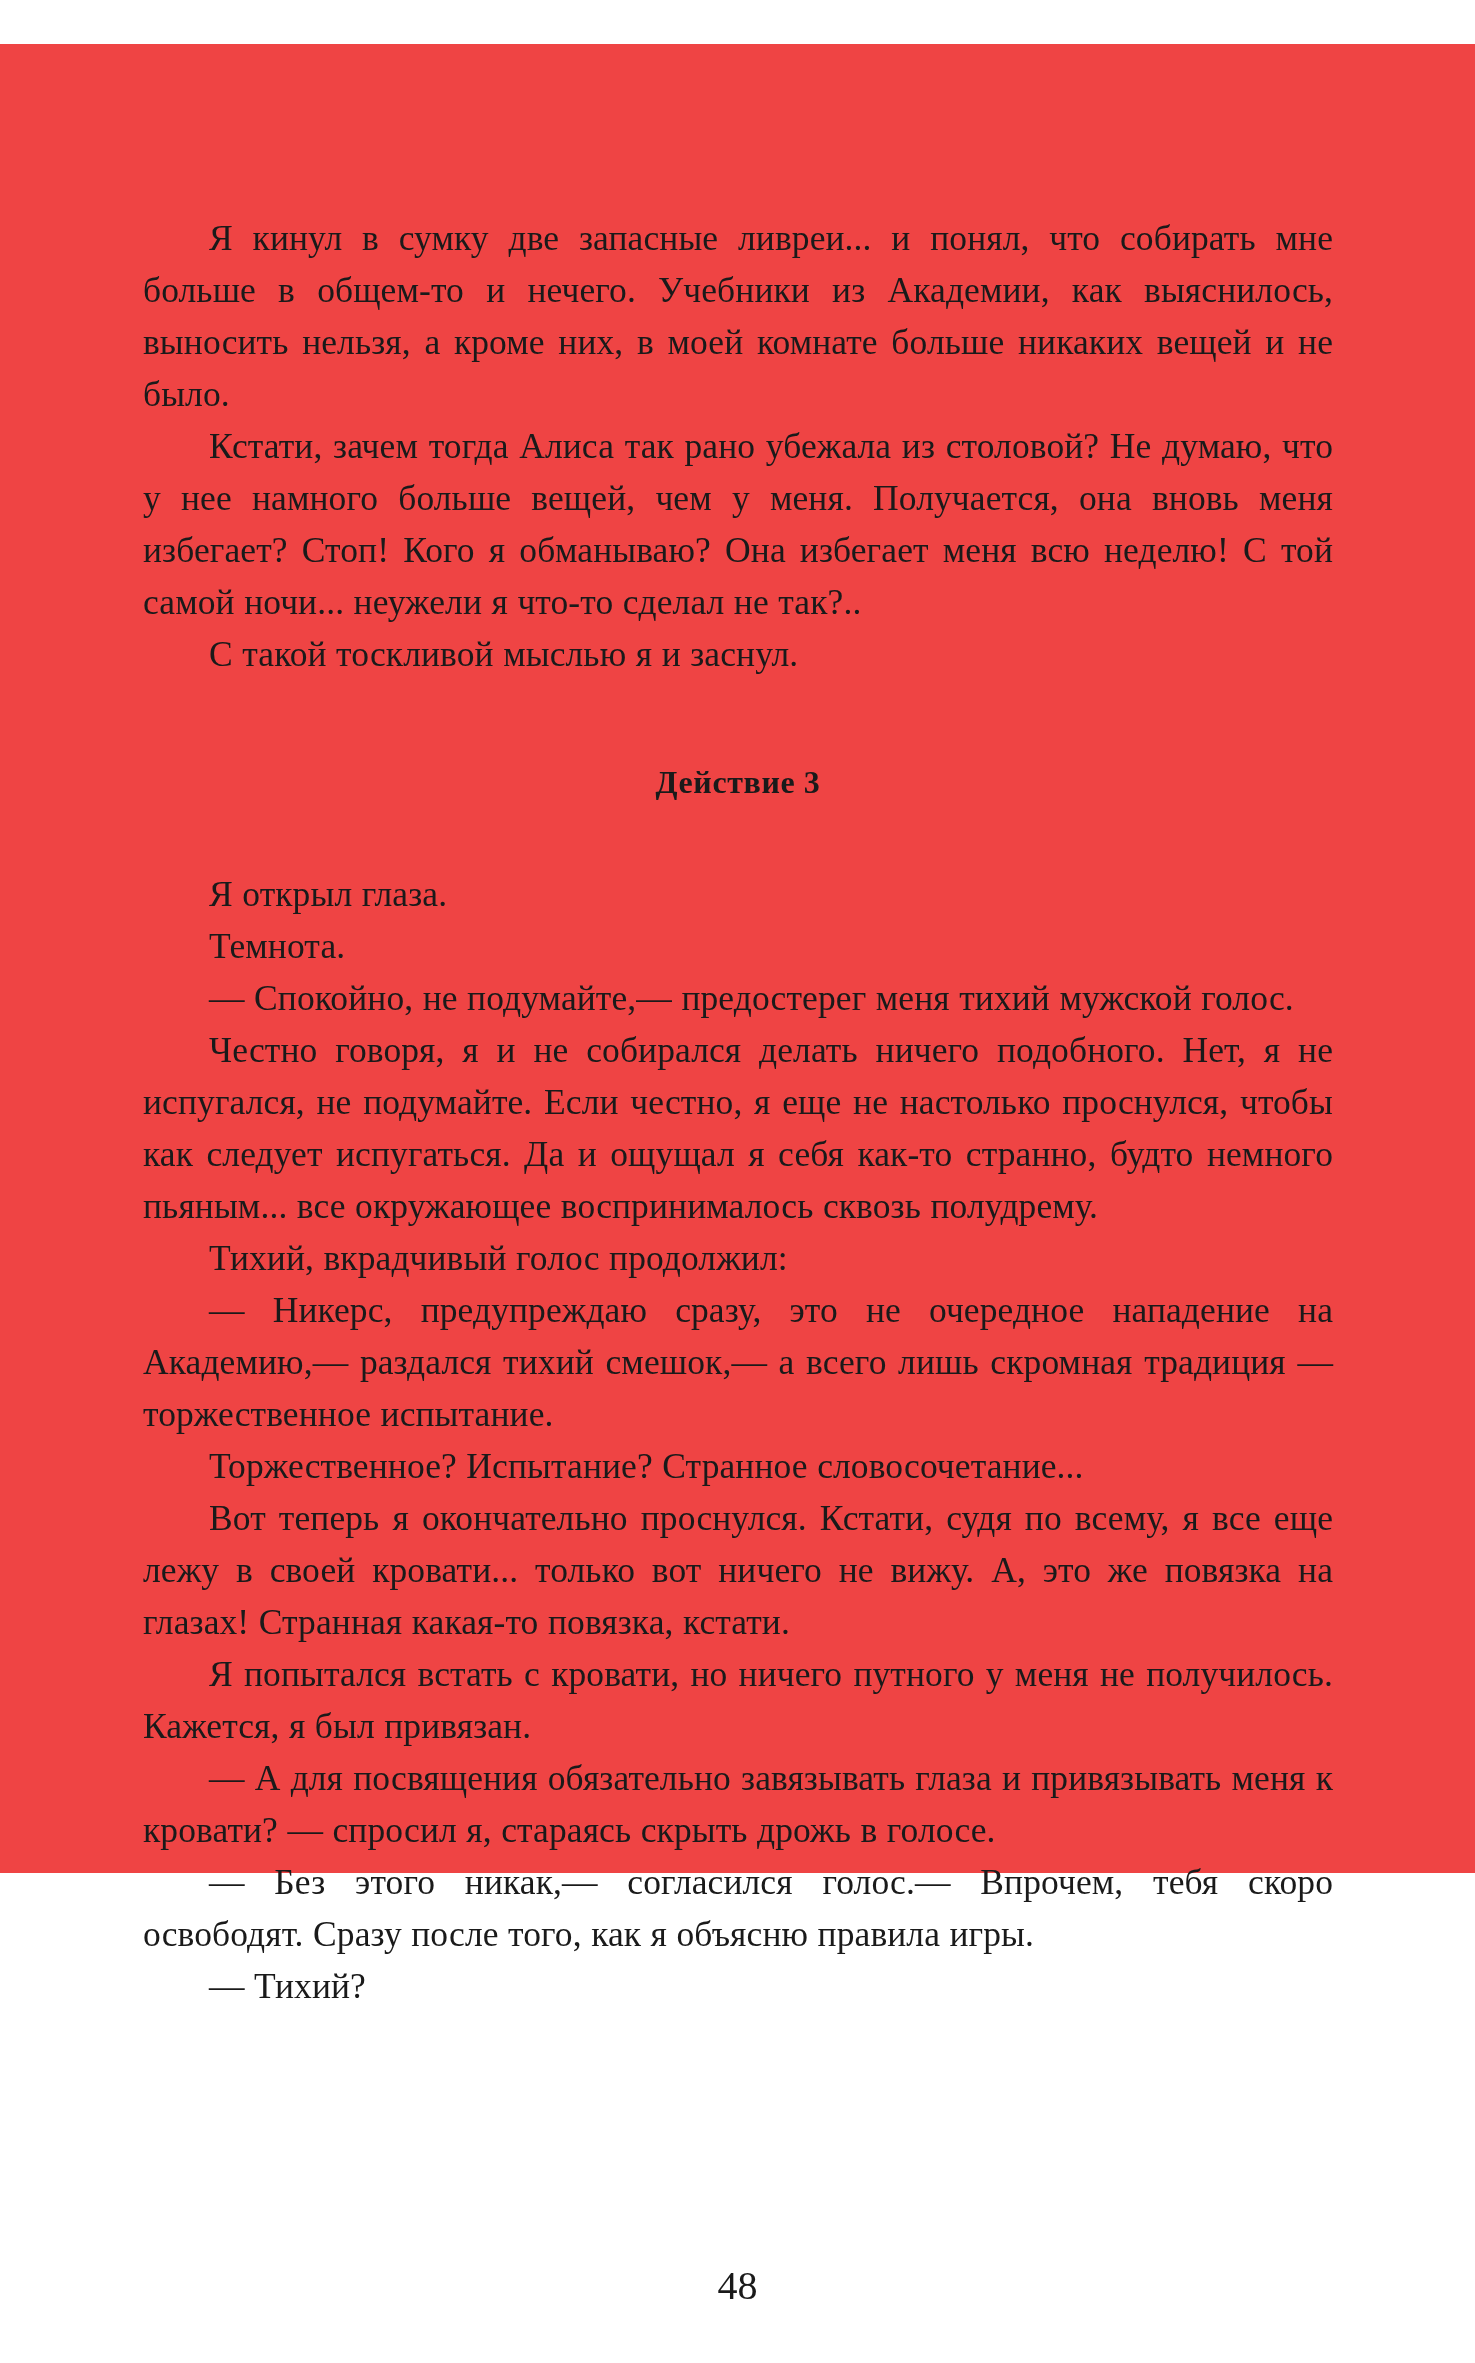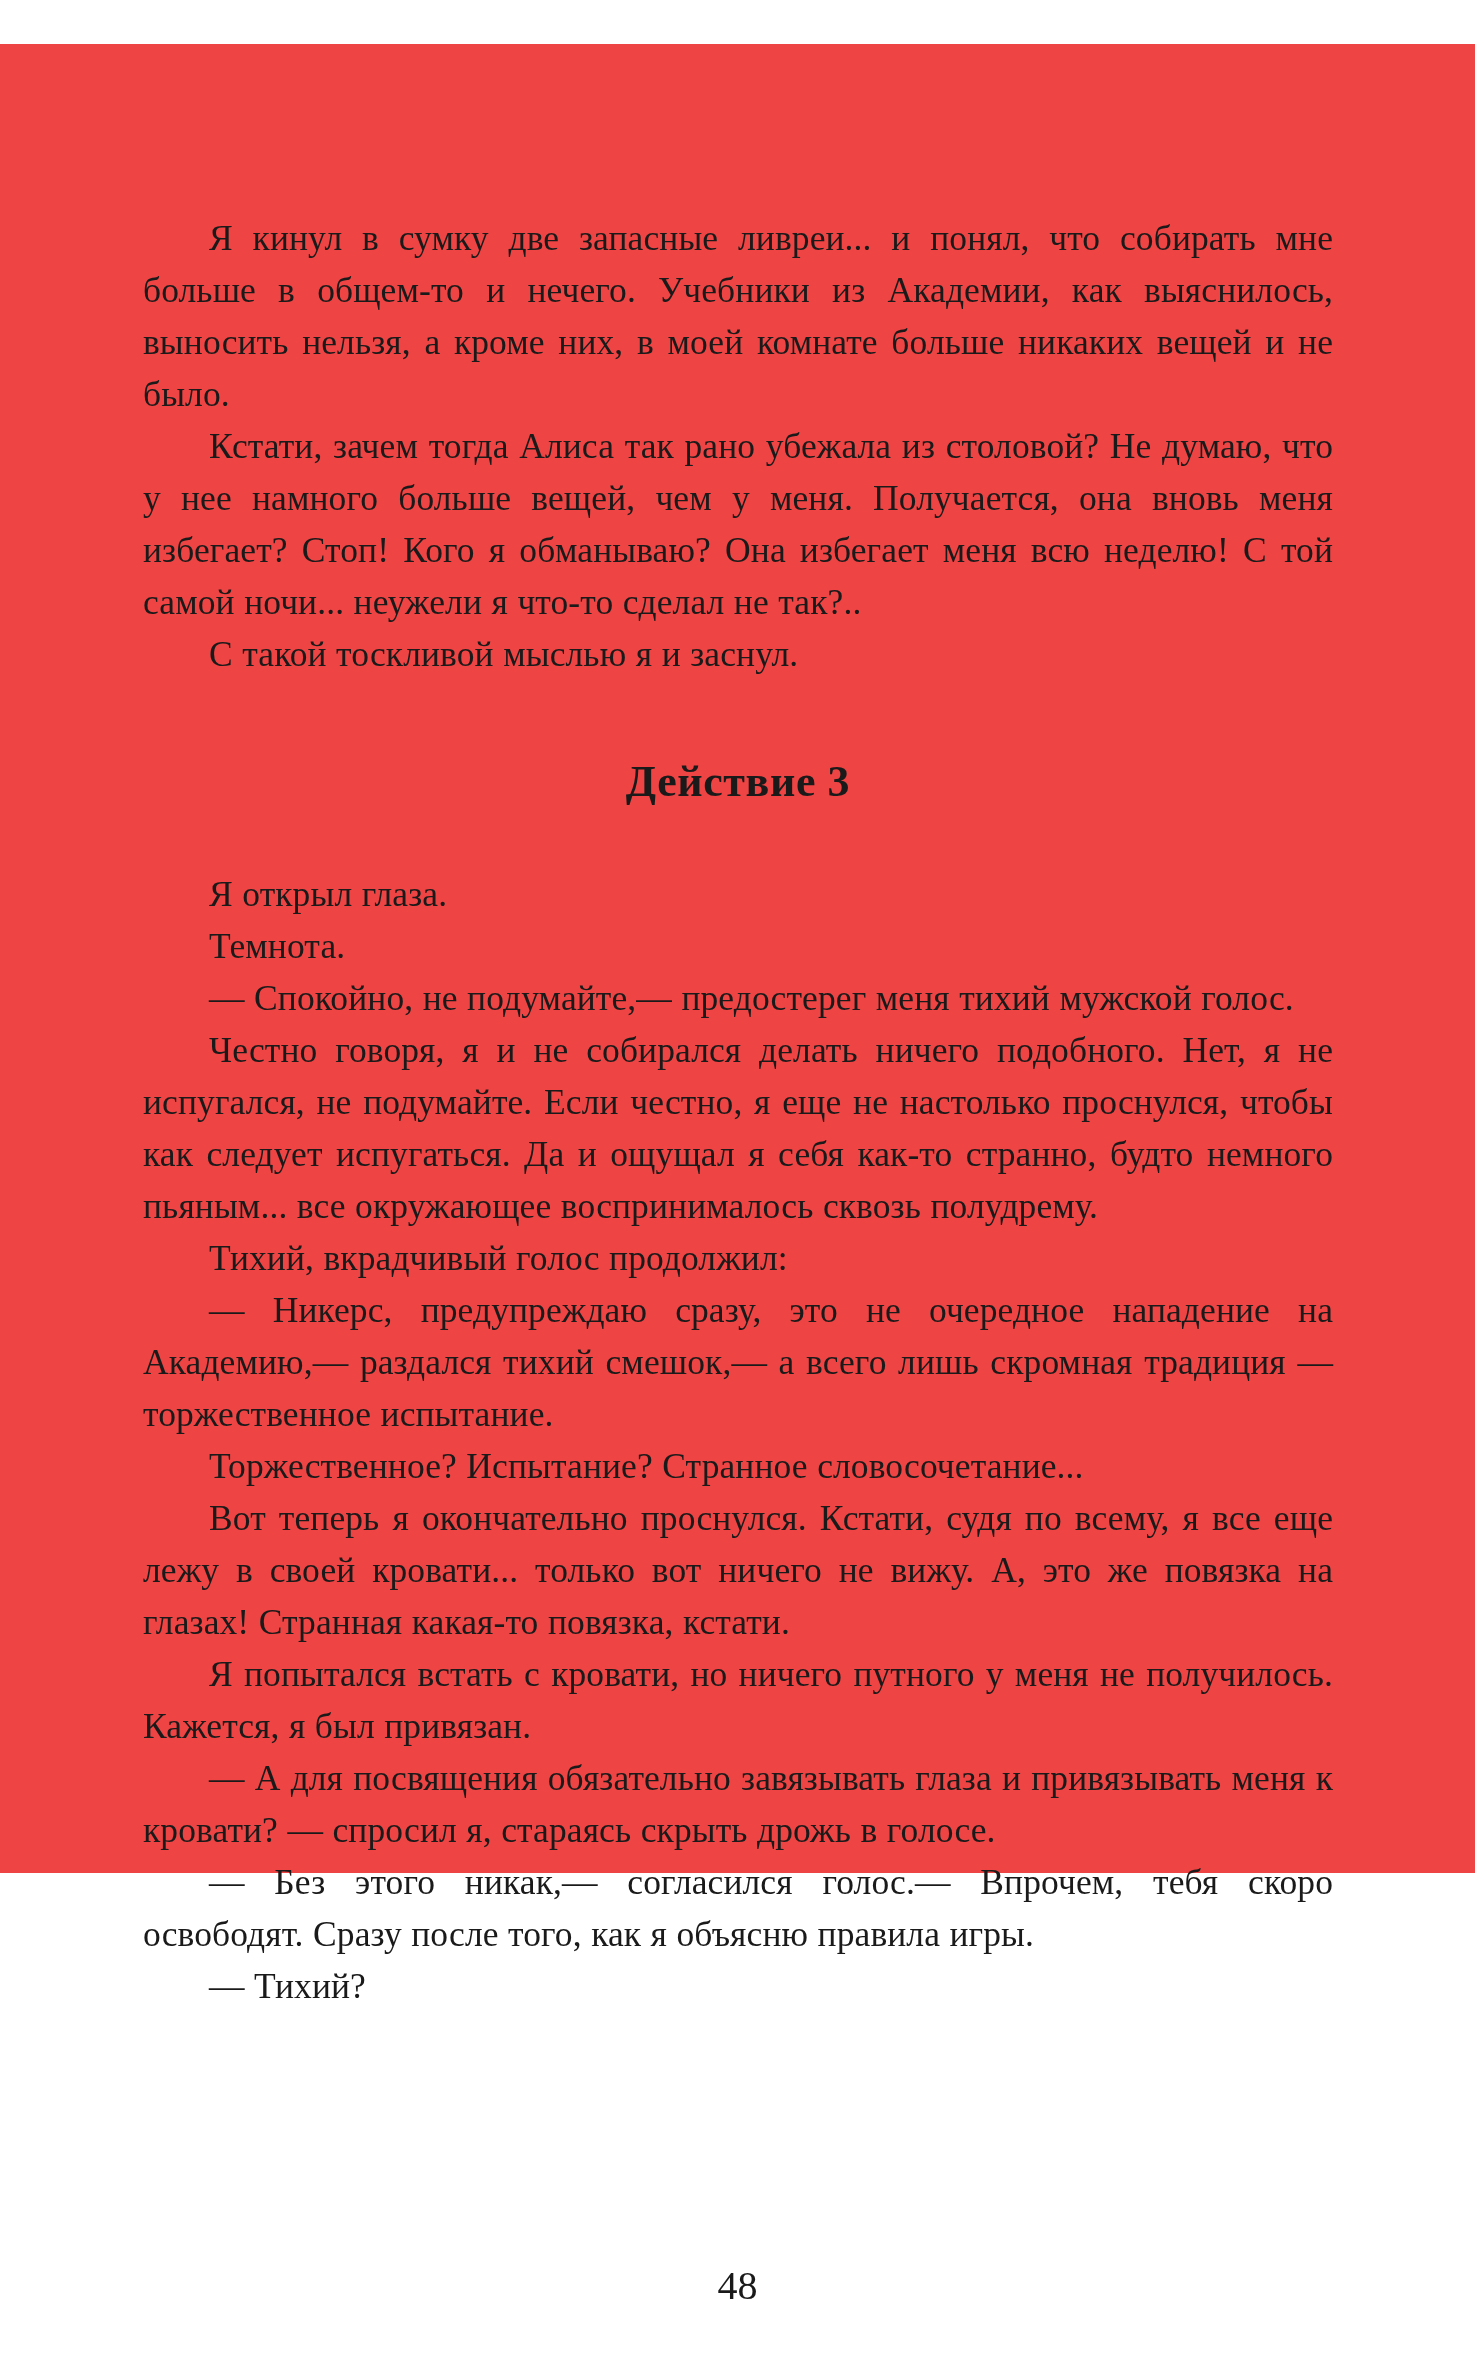--- a/index.html
+++ b/index.html
@@ -35,21 +35,21 @@
     line-height: 52px;
     text-align: justify;
     text-indent: 66px;
     letter-spacing: 0.1px;
     word-spacing: 0.5px;
     hyphens: manual;
   }
   .section-heading {
     margin: 0;
     text-align: center;
-    font-size: 44px;
+    font-size: 32px;
     font-weight: bold;
     line-height: 48px;
     letter-spacing: 0.6px;
   }
   .gap-before-heading {
     height: 78px;
   }
   .gap-after-heading {
     height: 62px;
   }

